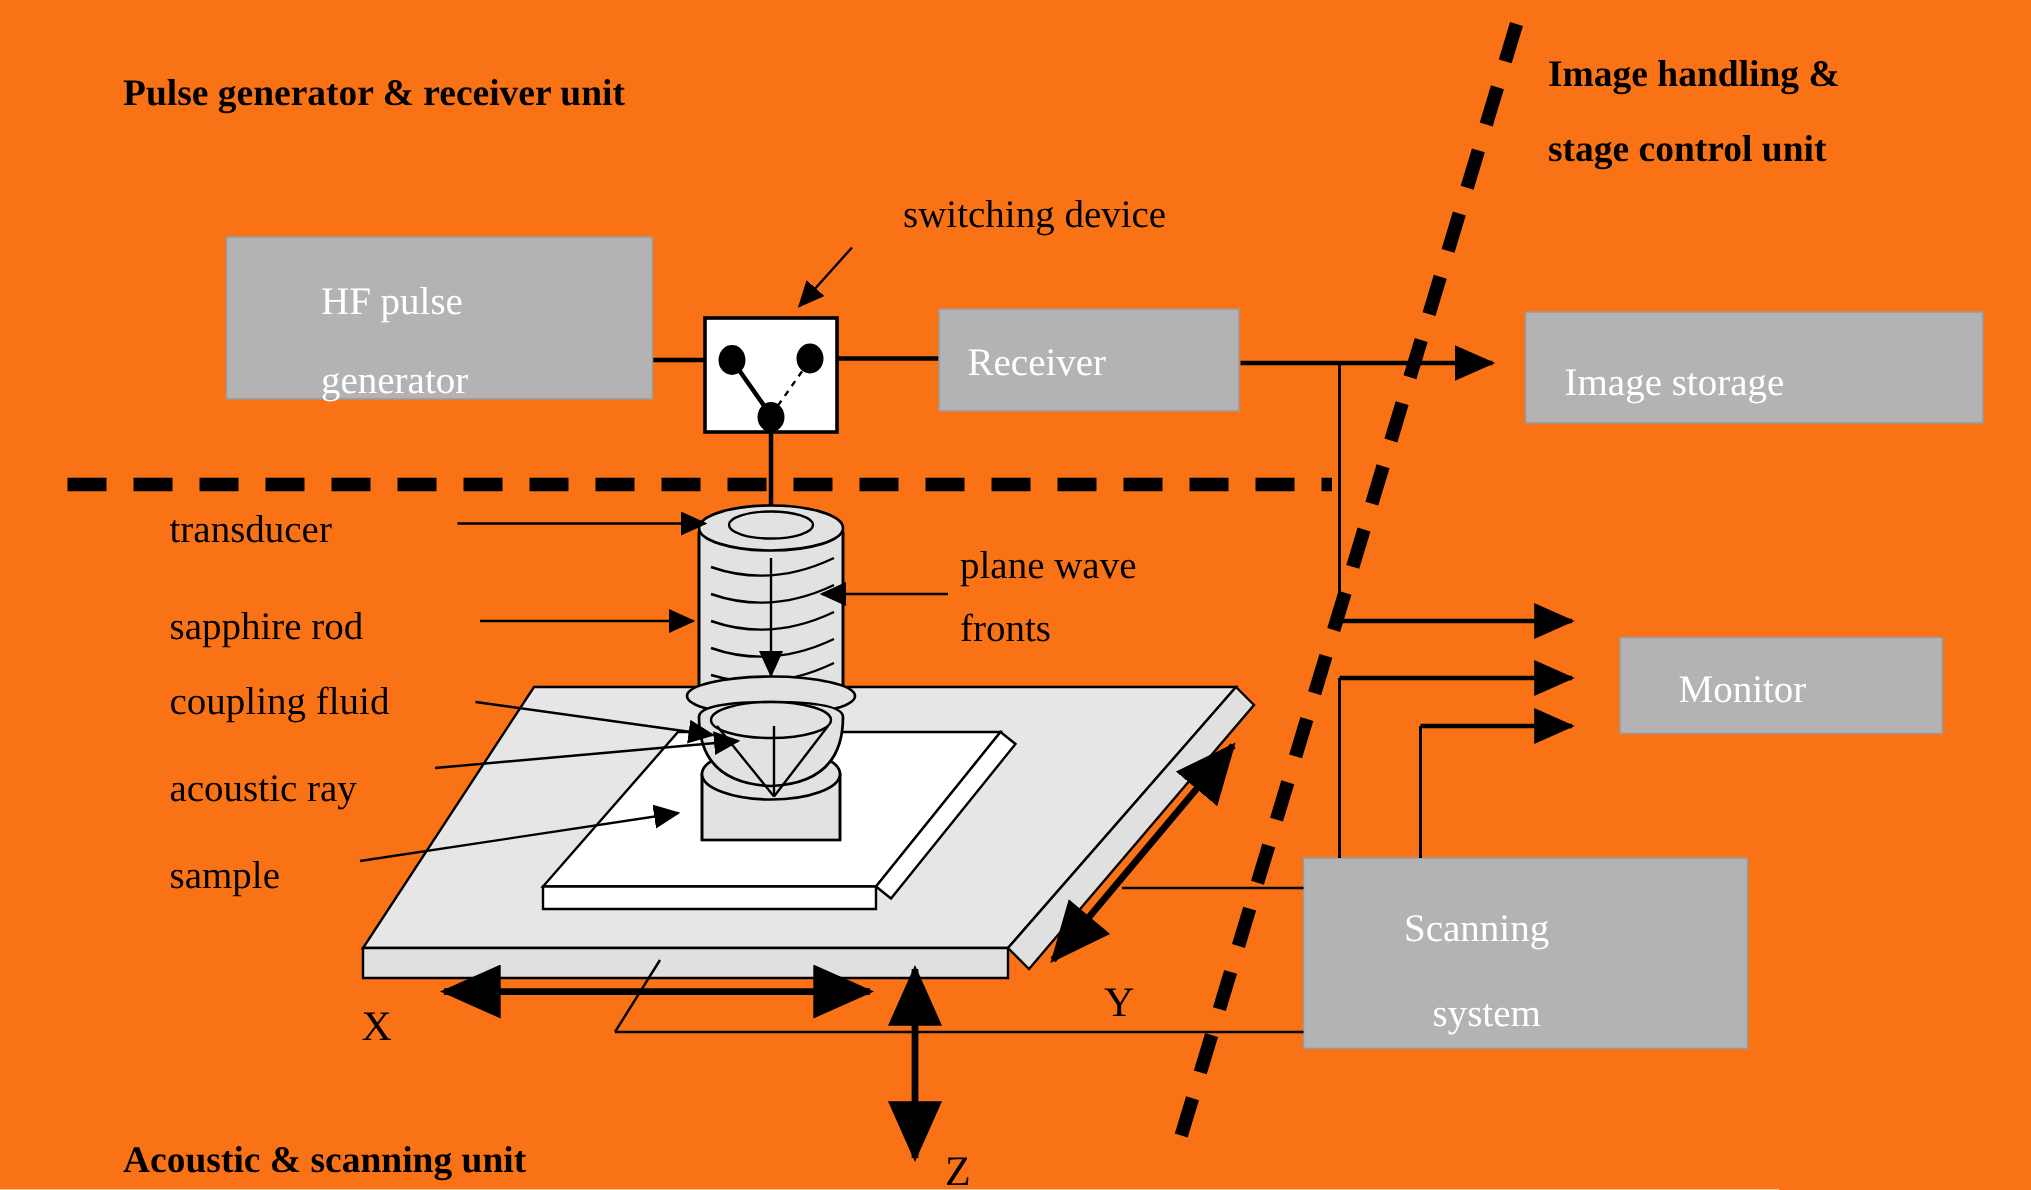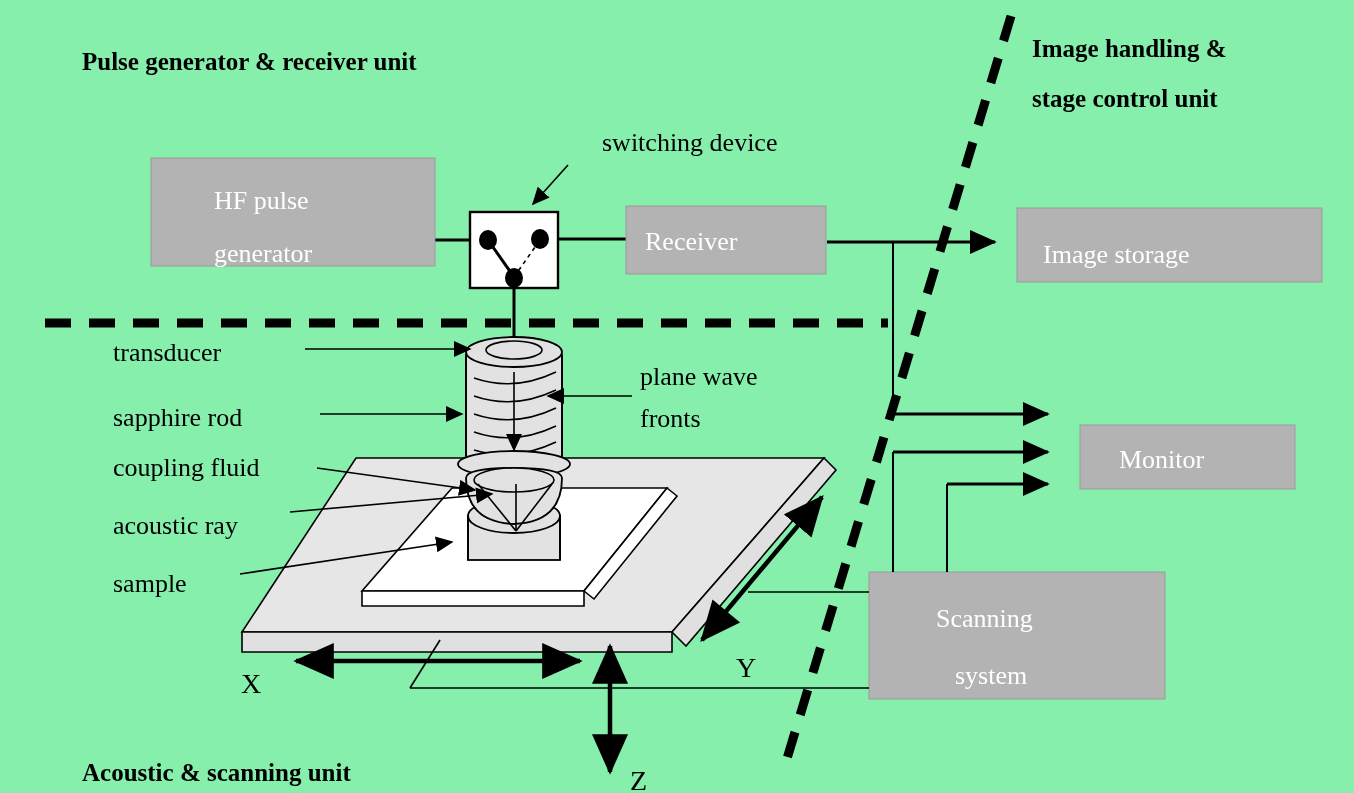--- a/index.html
+++ b/index.html
@@ -4,21 +4,21 @@
 <style>
   html, body {
     margin: 0;
     padding: 0;
     background: #ffffff;
   }
   #root {
     position: relative;
     width: 1354px;
     height: 793px;
-    background: #86efac;
+    background: #f97316;
     overflow: hidden;
     font-family: "Liberation Serif", "DejaVu Serif", serif;
   }
   svg.canvas {
     position: absolute;
     top: 0; left: 0;
     width: 1354px;
     height: 793px;
   }
   text { font-family: "Liberation Serif", "DejaVu Serif", serif; }

